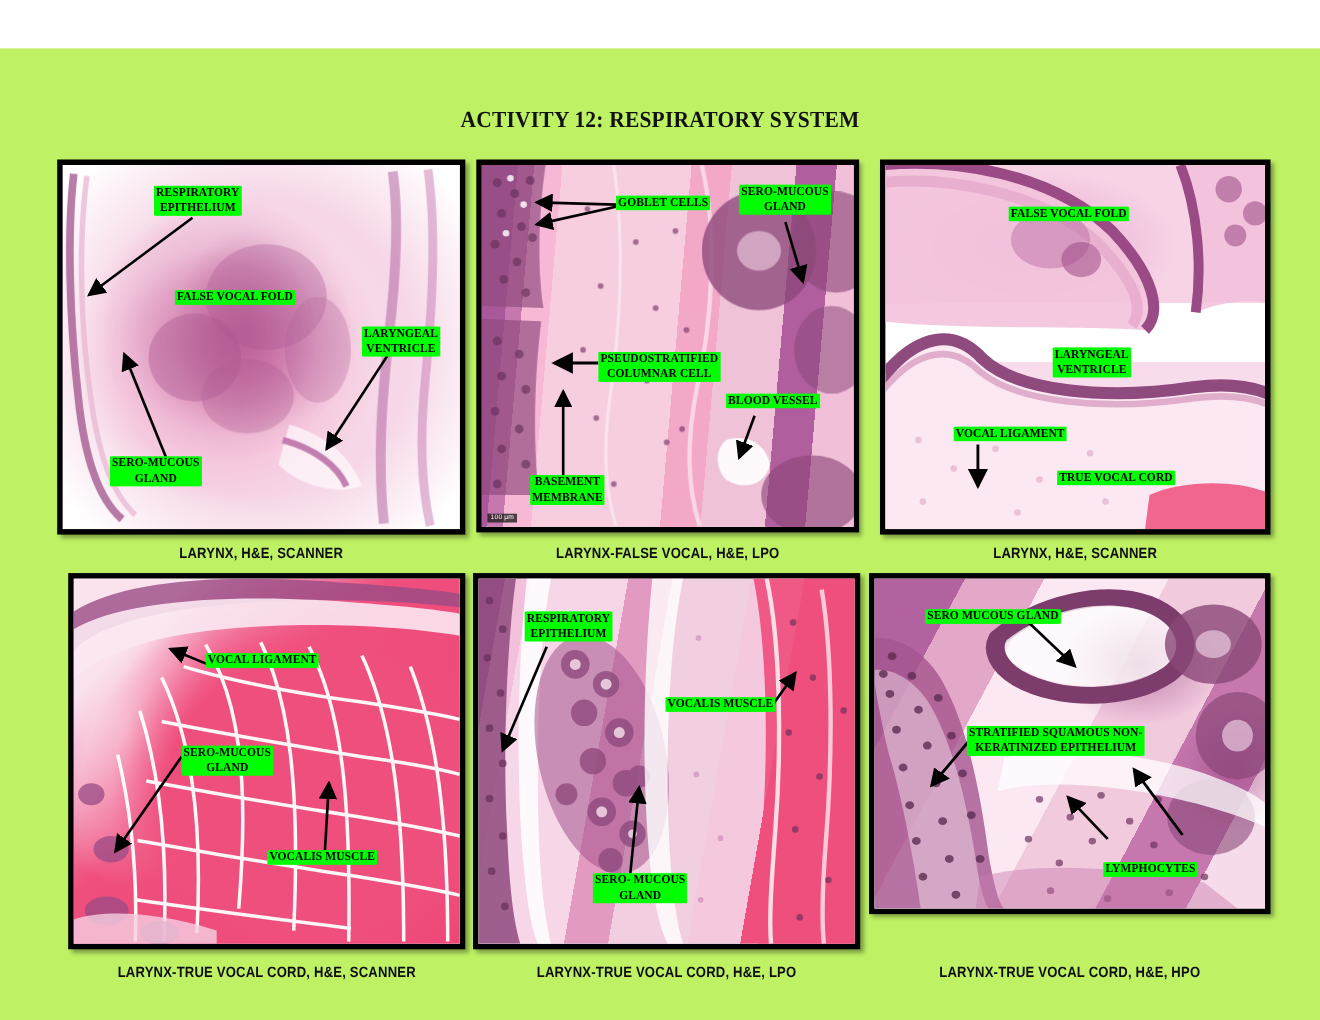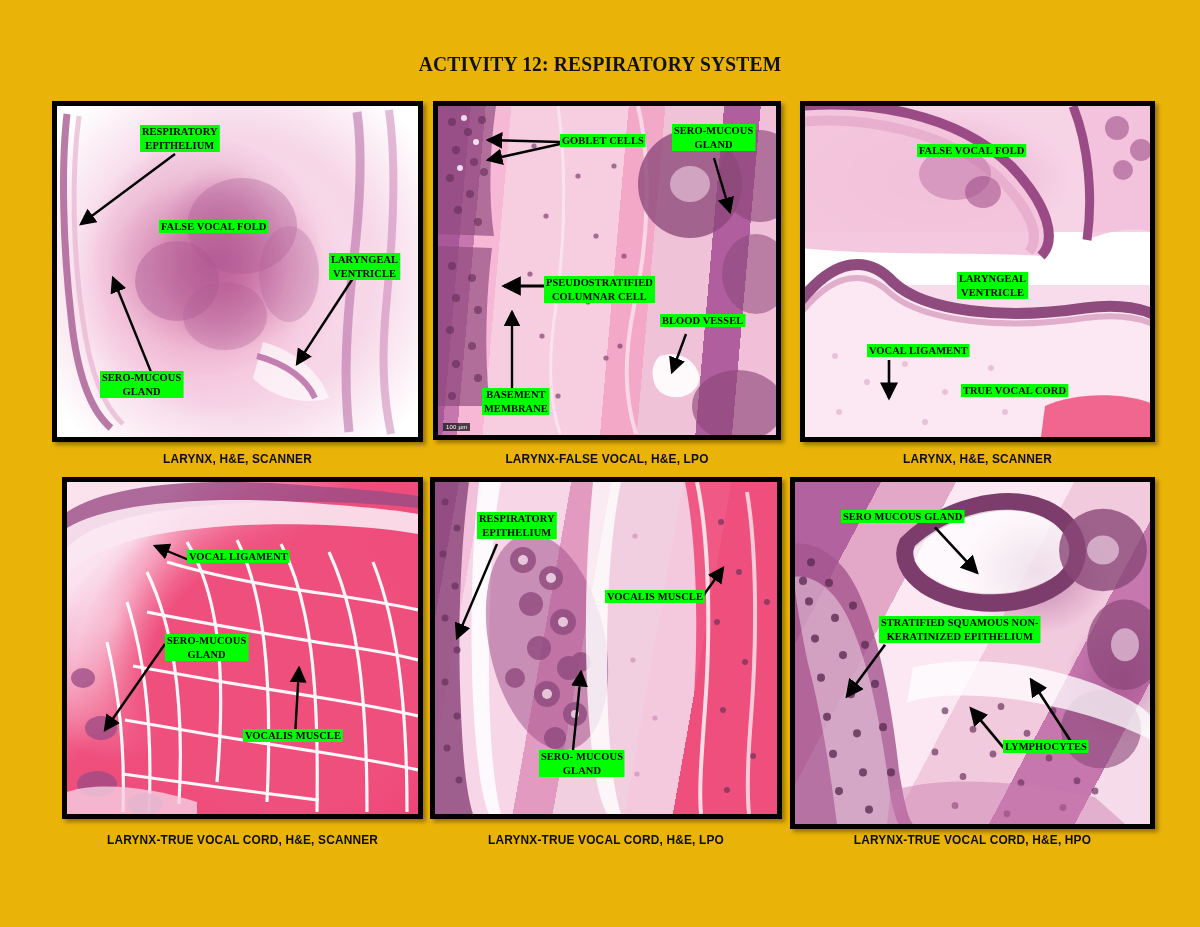--- a/index.html
+++ b/index.html
@@ -1,18 +1,18 @@
 <!DOCTYPE html>
 <html><head>
 <meta charset="utf-8">
 <style>
   html,body{margin:0;padding:0;background:#fff;}
   body{width:1200px;height:927px;font-family:"Liberation Sans",sans-serif;overflow:hidden;position:relative;}
 
-  #page{position:absolute;inset:0;background:#eab308;}
+  #page{position:absolute;inset:0;background:#bef264;margin-top:44px;}
 
   .title{
     position:absolute;left:0;right:0;top:52px;text-align:center;
     font-family:"Liberation Serif",serif;font-weight:bold;font-size:21px;
     letter-spacing:.2px;color:#111;transform:scaleX(.93);
   }
 
   .panel{position:absolute;background:#000;padding:5px;box-sizing:border-box;
          box-shadow:3px 3px 4px rgba(0,0,0,.35);}
   .slide{position:relative;width:100%;height:100%;overflow:hidden;background:#fff;}
@@ -434,21 +434,21 @@
         <span>VOCALIS MUSCLE</span>
       </div>
       <div class="lbl two c" style="left:104px;top:268px;">
         <span>SERO- MUCOUS</span>
           <span>GLAND</span>
       </div>
     </div>
   </div>
   <div class="cap" style="left:430px;top:832px;width:352px;">LARYNX-TRUE VOCAL CORD, H&amp;E, LPO</div>
 
-  <div class="panel" style="left:790px;top:477px;width:365px;height:352px;">
+  <div class="panel" style="left:790px;top:477px;width:365px;height:310px;">
     <div class="slide">
       <div class="tissue t6"></div>
       <svg class="ov" viewBox="0 0 355 332" preserveAspectRatio="none">
         <g>
           <path d="M0,60 C20,58 46,72 62,104 C84,148 96,212 104,280 C110,316 114,328 118,332 L0,332 Z" fill="#a4548d" opacity=".8"></path>
           <path d="M0,92 C18,90 40,104 54,134 C74,176 86,236 94,296 C98,320 102,330 104,332 L42,332 C38,300 28,232 14,180 C8,154 2,120 0,104 Z" fill="#fbe8f2" opacity=".45"></path>
           <g fill="#5e2d54" opacity=".8">
             <circle cx="16" cy="78" r="4"></circle>
               <circle cx="34" cy="98" r="4"></circle>
               <circle cx="14" cy="116" r="4"></circle>

